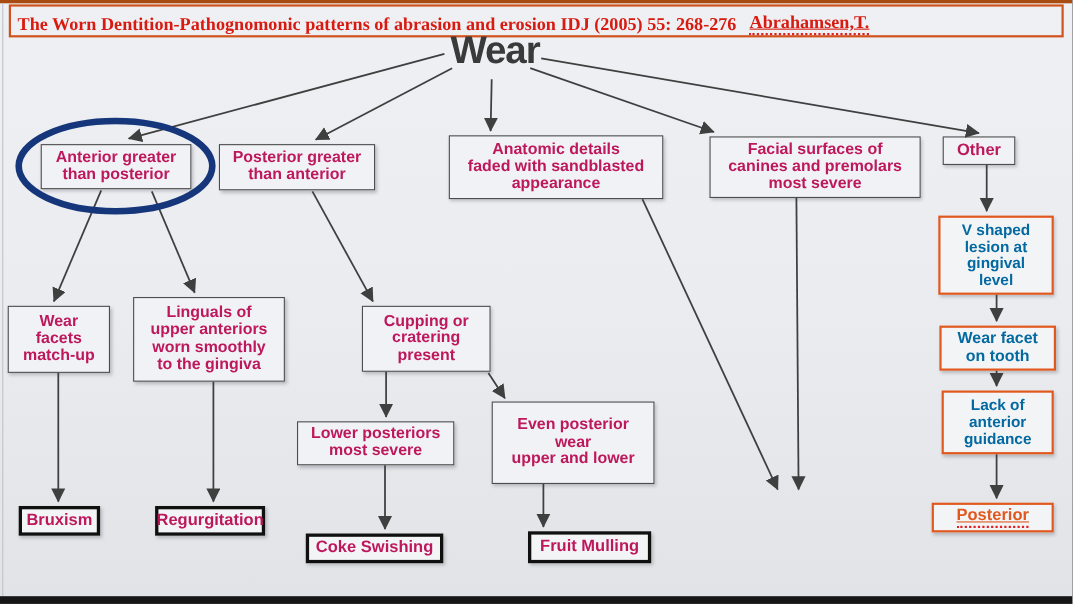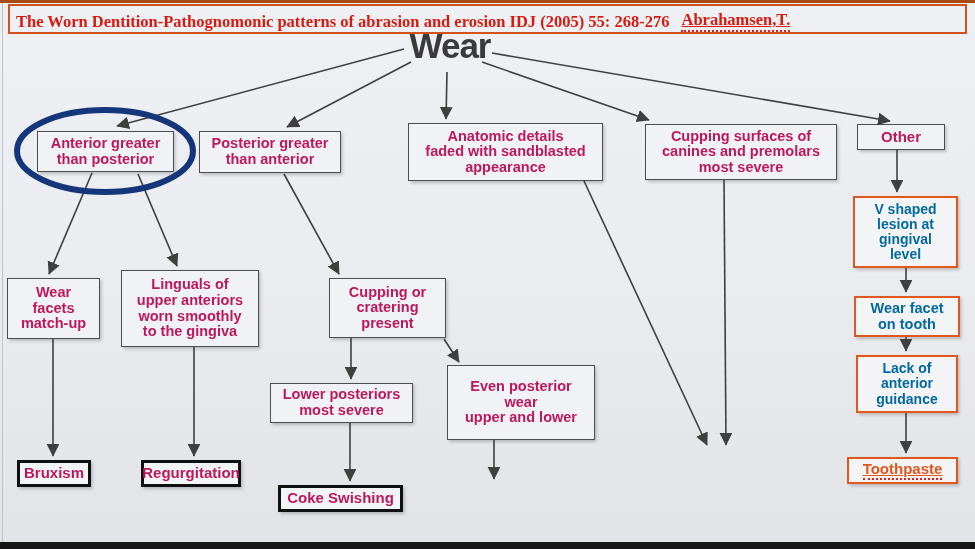--- a/index.html
+++ b/index.html
@@ -37,21 +37,21 @@
   .node.terminal{border:3px solid #101010;font-size:15px;background:#f3f4f6;}
   .node.orange{border:2px solid #e0581e;color:#0369a1;background:#f3f4f6;}
   .node.orange-terminal{border:2.5px solid #e0581e;color:#e0581e;background:#f3f4f6;font-size:15px;}
   .underlined{text-decoration:underline;border-bottom:2px dotted #e02020;}
 
   
   #n-anterior{left:37px;top:131px;width:137px;height:41px;}
   #n-posterior{left:199px;top:131px;width:142px;height:42px;}
   #n-anatomic{left:408px;top:123px;width:195px;height:58px;}
   #n-facial{left:645px;top:124px;width:192px;height:56px;}
-  #n-other{left:857px;top:124px;width:88px;height:26px;font-size:15px;}
+  #n-other{left:857px;top:124px;width:66px;height:26px;font-size:15px;}
   #n-wear-facets{left:7px;top:278px;width:93px;height:61px;}
   #n-linguals{left:121px;top:270px;width:138px;height:77px;}
   #n-cupping{left:329px;top:278px;width:117px;height:60px;}
   #n-lower-posteriors{left:270px;top:383px;width:143px;height:40px;}
   #n-even-posterior{left:447px;top:365px;width:148px;height:75px;}
   #n-bruxism{left:17px;top:460px;width:74px;height:27px;}
   #n-regurgitation{left:141px;top:460px;width:100px;height:27px;text-align:center;}
   #n-coke{left:278px;top:485px;width:125px;height:27px;}
   #n-fruit{left:480px;top:483px;width:112px;height:29px;}
   #n-toothpaste{left:677px;top:449px;width:121px;height:28px;}
@@ -77,21 +77,21 @@
 
   <div class="wear-root">Wear</div>
 
   <div class="node" id="n-anterior">Anterior greater
 than posterior</div>
   <div class="node" id="n-posterior">Posterior greater
 than anterior</div>
   <div class="node" id="n-anatomic">Anatomic details
 faded with sandblasted
 appearance</div>
-  <div class="node" id="n-facial">Cupping surfaces of
+  <div class="node" id="n-facial">Facial surfaces of
 canines and premolars
 most severe</div>
   <div class="node" id="n-other">Other</div>
 
   <div class="node" id="n-wear-facets">Wear
 facets
 match-up</div>
   <div class="node" id="n-linguals">Linguals of
 upper anteriors
 worn smoothly
@@ -102,32 +102,33 @@
 
   <div class="node" id="n-lower-posteriors">Lower posteriors
 most severe</div>
   <div class="node" id="n-even-posterior">Even posterior
 wear
 upper and lower</div>
 
   <div class="node terminal" id="n-bruxism">Bruxism</div>
   <div class="node terminal" id="n-regurgitation">Regurgitation</div>
   <div class="node terminal" id="n-coke">Coke Swishing</div>
+  <div class="node terminal" id="n-fruit">Fruit Mulling</div>
 
   <div class="node orange" id="n-v-shaped">V shaped
 lesion at
 gingival
 level</div>
   <div class="node orange" id="n-wear-facet-tooth">Wear facet
 on tooth</div>
   <div class="node orange" id="n-lack-guidance">Lack of
 anterior
 guidance</div>
   <div class="node orange-terminal" id="n-abfraction">
-    <span class="underlined">Toothpaste</span>
+    <span class="underlined">Posterior</span>
   </div>
 
   <svg class="connectors" width="975" height="549" viewBox="0 0 975 549">
     <defs>
       <marker id="arr" markerWidth="9" markerHeight="9" refX="7.5" refY="4" orient="auto">
         <path d="M0,0 L8,4 L0,8 z" fill="#3f3f3f"></path>
       </marker>
     </defs>
     <line x1="404" y1="49" x2="117" y2="126" marker-end="url(#arr)"></line>
     <line x1="411" y1="62" x2="287" y2="127" marker-end="url(#arr)"></line>

